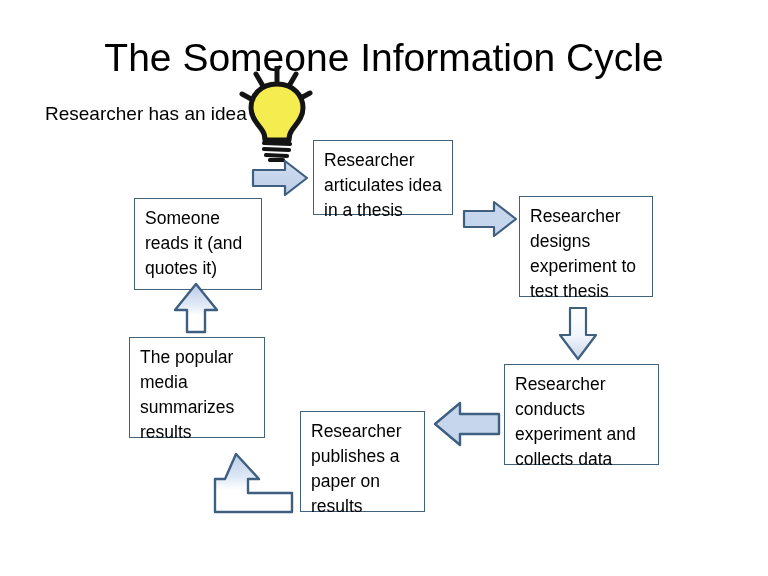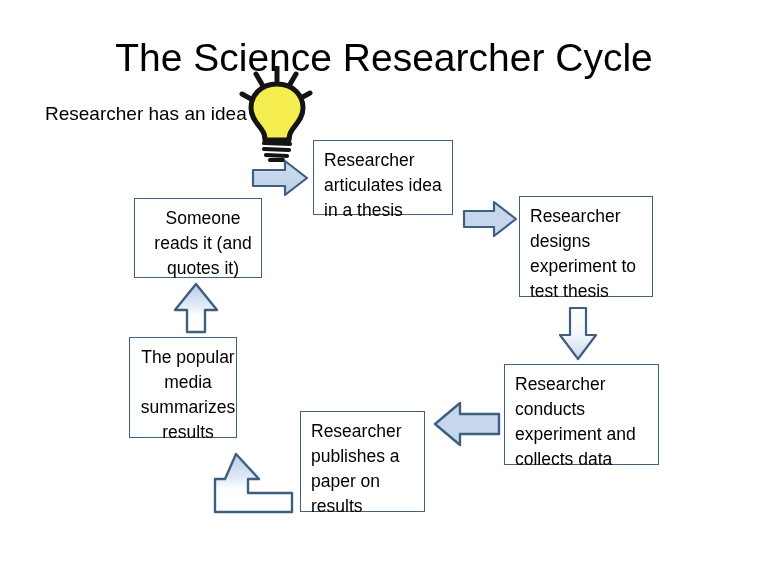--- a/index.html
+++ b/index.html
@@ -64,21 +64,21 @@
     width: 86px;
     height: 96px;
   }
   .bulb svg { display: block; }
 </style>
 </head>
 <body>
 
 <div id="slide">
 
-  <div class="title">The Science Researcher Cycle</div>
+  <div class="title">The Someone Information Cycle</div>
 
   <div class="free-label" style="left:45px; top:102px;">Researcher has an idea</div>
 
   <div class="bulb">
     <svg viewBox="0 0 86 96" width="86" height="96">
       <g stroke="#141414" stroke-width="5" stroke-linecap="round">
         <line x1="10" y1="28" x2="21" y2="34"></line>
         <line x1="24" y1="8" x2="31" y2="20"></line>
         <line x1="45" y1="1" x2="45" y2="15"></line>
         <line x1="64" y1="8" x2="57" y2="20"></line>
@@ -115,28 +115,28 @@
 collects data</span>
   </div>
 
   <div class="node" style="left:300px; top:411px; width:125px; height:101px;">
     <span class="txt">Researcher
 publishes a
 paper on
 results</span>
   </div>
 
-  <div class="node" style="left:129px; top:337px; width:108px; height:101px;text-align:center;">
+  <div class="node" style="left:129px; top:337px; width:136px; height:101px;">
     <span class="txt">The popular
 media
 summarizes
 results</span>
   </div>
 
-  <div class="node" style="left:134px; top:198px; width:128px; height:80px;text-align:center;">
+  <div class="node" style="left:134px; top:198px; width:128px; height:92px;">
     <span class="txt">Someone
 reads it (and
 quotes it)</span>
   </div>
 
   <div class="arrow" style="left:250px; top:157px;">
     <svg width="60" height="42" viewBox="0 0 60 42">
       <defs>
         <linearGradient id="solidA" x1="0" y1="0" x2="0" y2="1">
           <stop offset="0%" stop-color="#cfdcef"></stop>

